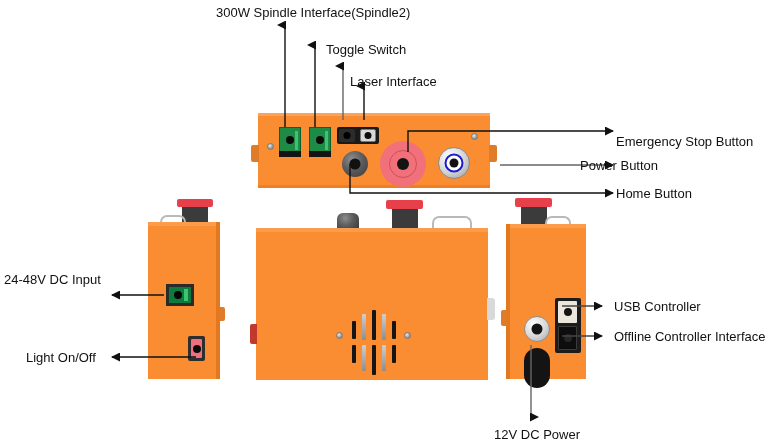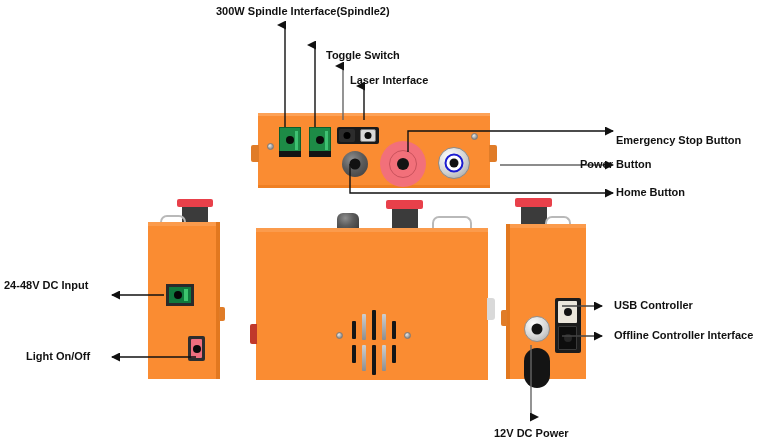--- a/index.html
+++ b/index.html
@@ -6,25 +6,24 @@
   body{
     width:770px;height:445px;
     background:#ffffff;
     font-family:"Liberation Sans", sans-serif;
     overflow:hidden;
     position:relative;
   }
   .stage{position:absolute;left:0;top:0;width:770px;height:445px;}
   .lbl{
     position:absolute;
-    font-size:11px;
+    font-size:13px;
     color:#111111;
     white-space:nowrap;
     line-height:1;
-    font-weight:bold;
   }
   svg.overlay{position:absolute;left:0;top:0;width:770px;height:445px;pointer-events:none;}
 
   
   .box{position:absolute;background:#fa8c32;box-sizing:border-box;}
   .box .topedge{position:absolute;left:0;top:0;width:100%;height:4px;background:#fb9b4c;}
 
   
   #panel-top{left:258px;top:113px;width:232px;height:75px;}
   #panel-top .lip{position:absolute;left:0;top:0;width:100%;height:3px;background:#fda257;}
@@ -271,28 +270,28 @@
     <path d="M196 357 L112 357" stroke="#111" stroke-width="1.4" fill="none" marker-end="url(#ah-left)"></path>
 
     <path d="M562 306 L602 306" stroke="#444" stroke-width="1.4" fill="none" marker-end="url(#ah-right)"></path>
 
     <path d="M562 336 L602 336" stroke="#444" stroke-width="1.4" fill="none" marker-end="url(#ah-right)"></path>
 
     <path d="M531 345 L531 417" stroke="#666" stroke-width="1.4" fill="none" marker-end="url(#ah-down)"></path>
   </svg>
 
   <div class="lbl" style="left:216px;top:6px;">300W Spindle Interface(Spindle2)</div>
-  <div class="lbl" style="left:326px;top:50px;">Toggle Switch</div>
+  <div class="lbl" style="left:326px;top:43px;">Toggle Switch</div>
   <div class="lbl" style="left:350px;top:75px;">Laser Interface</div>
 
   <div class="lbl" style="left:616px;top:135px;">Emergency Stop Button</div>
   <div class="lbl" style="left:580px;top:159px;">Power Button</div>
   <div class="lbl" style="left:616px;top:187px;">Home Button</div>
 
-  <div class="lbl" style="left:4px;top:280px;">24-48V DC Input</div>
+  <div class="lbl" style="left:4px;top:273px;">24-48V DC Input</div>
   <div class="lbl" style="left:26px;top:351px;">Light On/Off</div>
 
   <div class="lbl" style="left:614px;top:300px;">USB Controller</div>
   <div class="lbl" style="left:614px;top:330px;">Offline Controller Interface</div>
 
   <div class="lbl" style="left:494px;top:428px;">12V DC Power</div>
 
 </div>
 
 </body></html>

